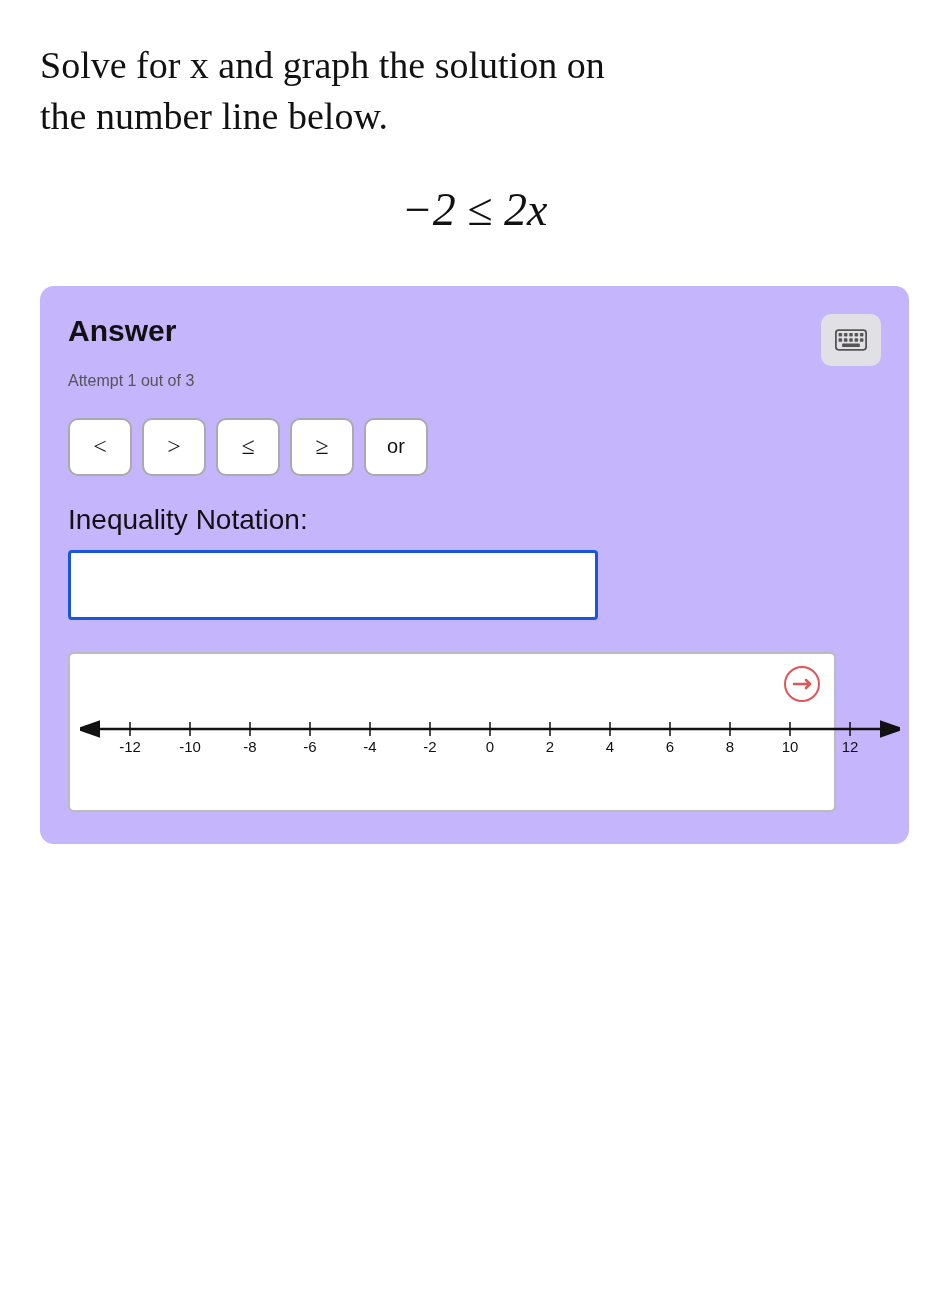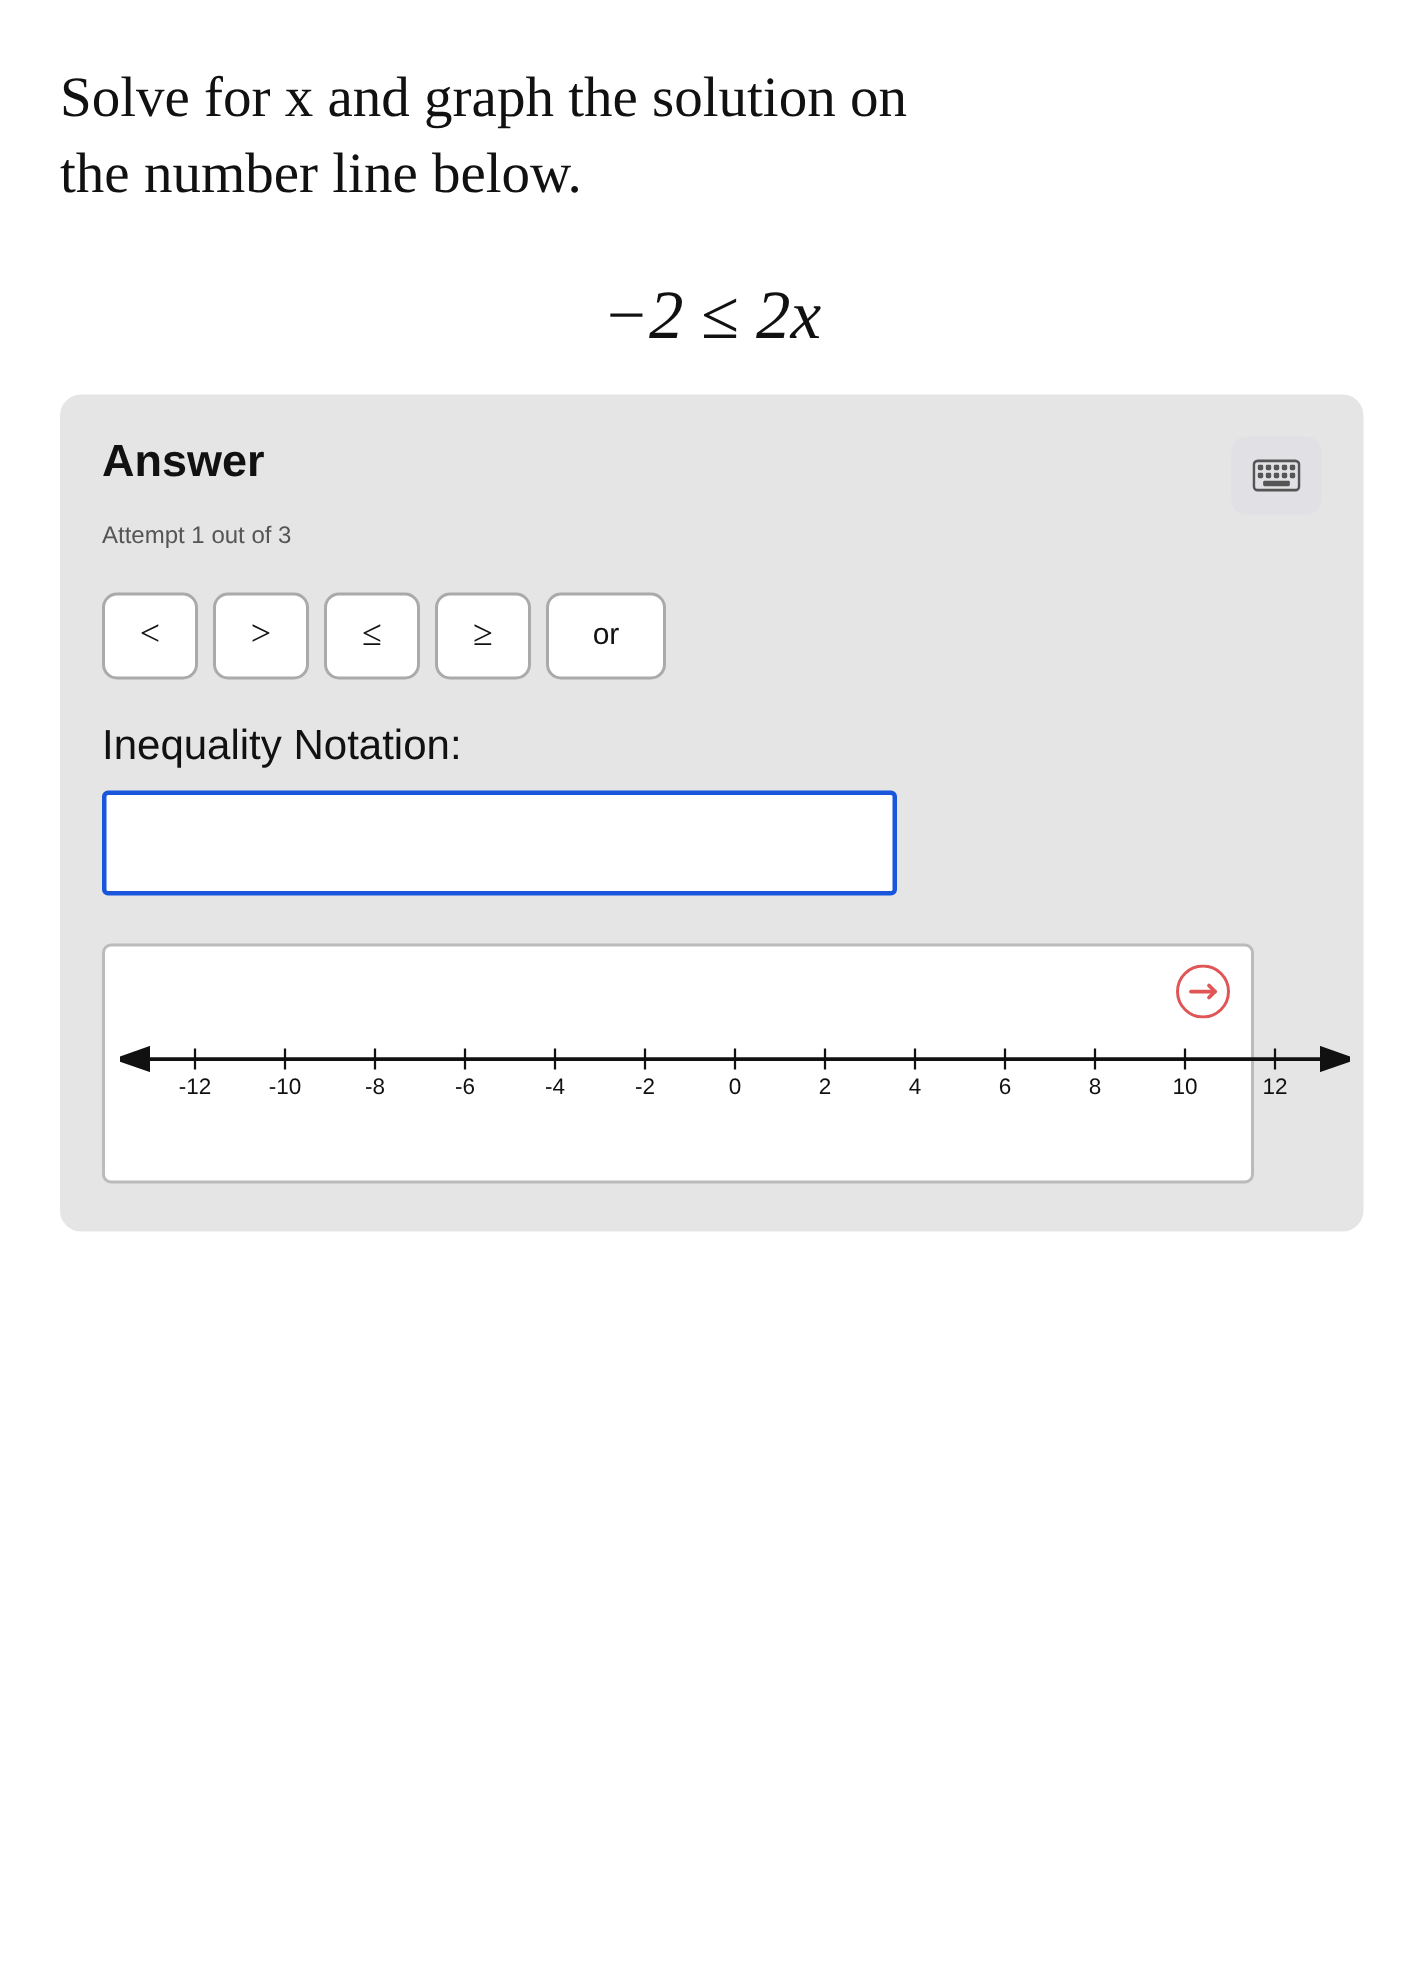--- a/index.html
+++ b/index.html
@@ -15,27 +15,27 @@
     .problem-text {
       font-size: 38px;
       line-height: 1.35;
       margin-bottom: 40px;
       font-family: Georgia, serif;
     }
 
     .equation-block {
       text-align: center;
       font-size: 46px;
-      margin-bottom: 27px;
+      margin-bottom: 50px;
       font-family: Georgia, serif;
       font-style: italic;
     }
 
     .answer-section {
-      background: #e5e5e5;
+      background: #c4b5fd;
       border-radius: 14px;
       padding: 28px 28px 32px 28px;
       position: relative;
     }
 
     .answer-header {
       display: flex;
       justify-content: space-between;
       align-items: flex-start;
       margin-bottom: 6px;
@@ -91,21 +91,21 @@
       display: flex;
       align-items: center;
       justify-content: center;
       color: #111;
       transition: background 0.15s;
     }
 
     .sym-btn.or-btn {
       font-family: Arial, sans-serif;
       font-size: 20px;
-      width: 80px;
+      width: 64px;
     }
 
     .notation-label {
       font-size: 28px;
       font-family: Arial, sans-serif;
       margin-bottom: 14px;
       color: #111;
     }
 
     .notation-input {

